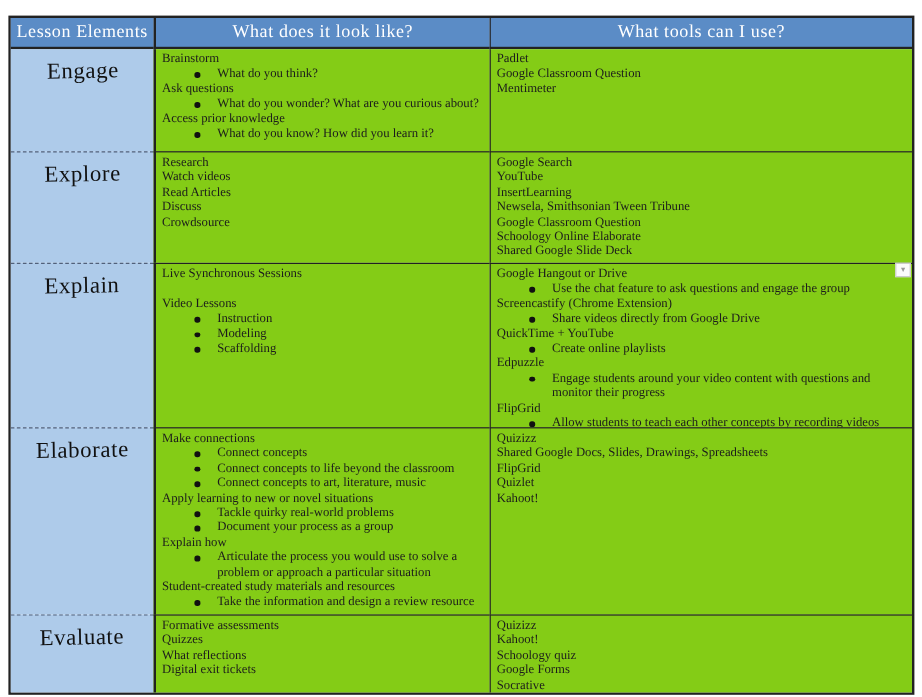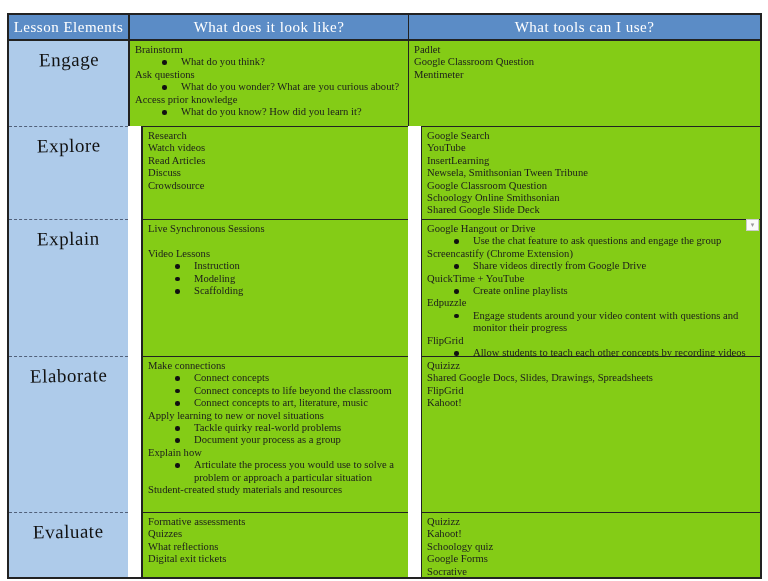--- a/index.html
+++ b/index.html
@@ -46,21 +46,21 @@
     padding-top:8px;
   }
   .label-cell.bt{border-top:1px dashed #51607a;}
   .content-cell{
     background:#84cc16;
     padding:3px 6px 2px 5px;
     font-size:10.6px;
     line-height:12.4px;
     color:#1c1c1c;
   }
-  .content-cell.bt{border-top:1px solid var(--border);margin-left:13px;}
+  .content-cell.bt{border-top:1px solid var(--border);}
   .label-text{
     font-size:19px;
     color:#111111;
     display:inline-block;
     transform:rotate(-1deg);
   }
   .line{white-space:pre-wrap;}
   .gap{height:12.4px;}
   .bullet{
     position:relative;
@@ -121,21 +121,21 @@
         <div class="line">Read Articles</div>
         <div class="line">Discuss</div>
         <div class="line">Crowdsource</div>
       </div>
       <div class="cell content-cell col-tools bt">
         <div class="line">Google Search</div>
         <div class="line">YouTube</div>
         <div class="line">InsertLearning</div>
         <div class="line">Newsela, Smithsonian Tween Tribune</div>
         <div class="line">Google Classroom Question</div>
-        <div class="line">Schoology Online Smithsonian</div>
+        <div class="line">Schoology Online Elaborate</div>
         <div class="line">Shared Google Slide Deck</div>
       </div>
       <div class="cell label-cell bt"><span class="hand label-text">Explain</span></div>
       <div class="cell content-cell col-look bt">
         <div class="line">Live Synchronous Sessions</div>
         <div class="gap"></div>
         <div class="line">Video Lessons</div>
         <div class="bullet"><span class="dot"></span><span>Instruction</span></div>
         <div class="bullet"><span class="dot"></span><span>Modeling</span></div>
         <div class="bullet"><span class="dot"></span><span>Scaffolding</span></div>
@@ -157,25 +157,27 @@
         <div class="line">Make connections</div>
         <div class="bullet"><span class="dot"></span><span>Connect concepts</span></div>
         <div class="bullet"><span class="dot"></span><span>Connect concepts to life beyond the classroom</span></div>
         <div class="bullet"><span class="dot"></span><span>Connect concepts to art, literature, music</span></div>
         <div class="line">Apply learning to new or novel situations</div>
         <div class="bullet"><span class="dot"></span><span>Tackle quirky real-world  problems</span></div>
         <div class="bullet"><span class="dot"></span><span>Document your process as a group</span></div>
         <div class="line">Explain how</div>
         <div class="bullet"><span class="dot"></span><span>Articulate the process you would use to solve a problem or approach a particular situation</span></div>
         <div class="line">Student-created study materials and resources</div>
+        <div class="bullet"><span class="dot"></span><span>Take the information and design a review resource</span></div>
       </div>
       <div class="cell content-cell col-tools bt">
         <div class="line">Quizizz</div>
         <div class="line">Shared Google Docs, Slides, Drawings, Spreadsheets</div>
         <div class="line">FlipGrid</div>
+        <div class="line">Quizlet</div>
         <div class="line">Kahoot!</div>
       </div>
       <div class="cell label-cell bt"><span class="hand label-text">Evaluate</span></div>
       <div class="cell content-cell col-look bt">
         <div class="line">Formative assessments</div>
         <div class="line">Quizzes</div>
         <div class="line">What reflections</div>
         <div class="line">Digital exit tickets</div>
       </div>
       <div class="cell content-cell col-tools bt">

